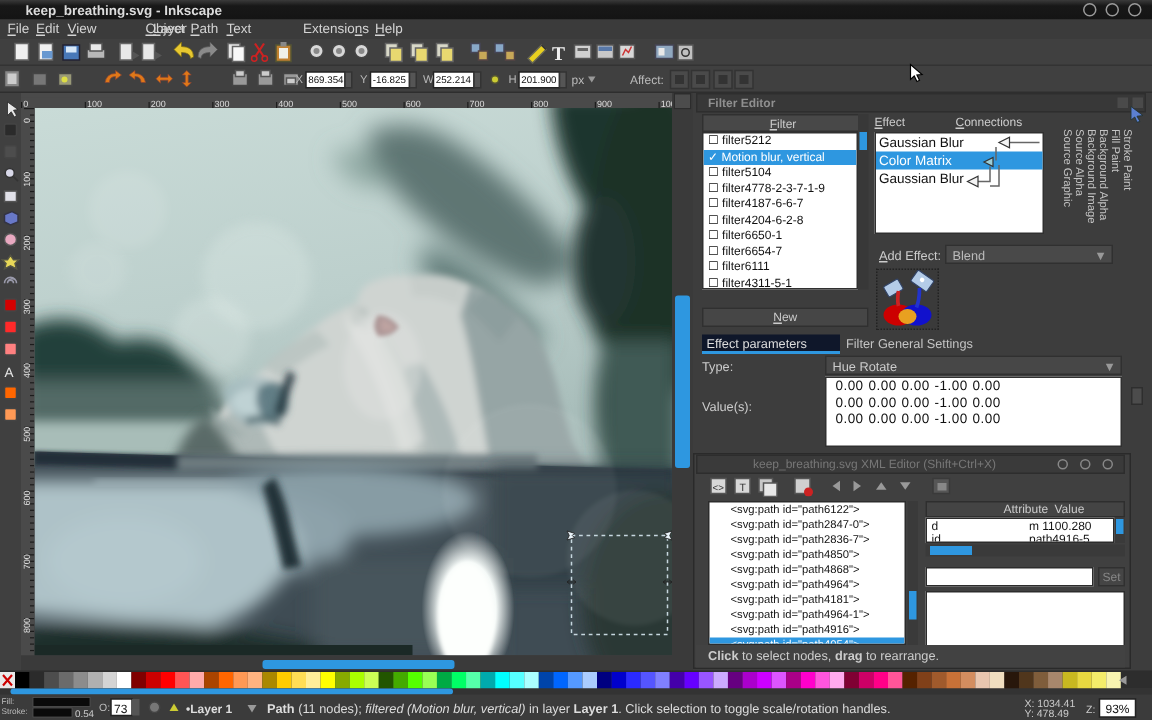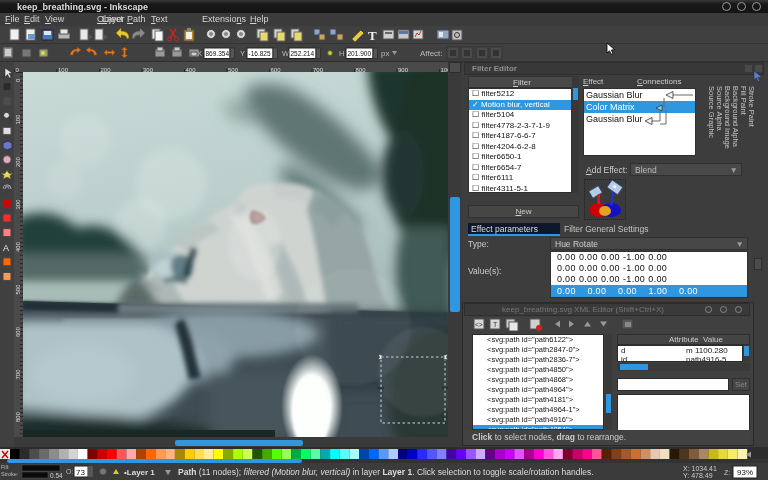--- a/index.html
+++ b/index.html
@@ -595,21 +595,20 @@
  <div class="abs" style="left:102px;top:161px;color:#c4c4c4;font-size:8.5px;line-height:13px;">Filter General Settings</div>
 
  <div class="abs" style="left:6px;top:177px;color:#ccc;font-size:8.5px;">Type:</div>
  <div class="abs" style="left:88px;top:175px;width:198px;height:13px;background:#474747;border:1px solid #303030;color:#ccc;font-size:8.5px;line-height:12px;padding-left:4px;">Hue Rotate<span style="float:right;margin-right:3px;color:#999;">▼</span></div>
 
  <div class="abs" style="left:6px;top:204px;color:#ccc;font-size:8.5px;">Value(s):</div>
  <div class="abs wht" style="left:88px;top:189px;width:198px;height:47px;border:1px solid #303030;color:#111;font-size:9px;">
   <div style="height:11px;line-height:11px;padding-left:6px;letter-spacing:0.3px;word-spacing:0.5px;">0.00 0.00 0.00 -1.00 0.00</div>
   <div style="height:11px;line-height:11px;padding-left:6px;letter-spacing:0.3px;word-spacing:0.5px;">0.00 0.00 0.00 -1.00 0.00</div>
   <div style="height:11px;line-height:11px;padding-left:6px;letter-spacing:0.3px;word-spacing:0.5px;">0.00 0.00 0.00 -1.00 0.00</div>
-  <div style="height:12px;line-height:12px;padding-left:6px;letter-spacing:0.3px;word-spacing:9px;background:#2e97e0;color:#fff;">0.00 0.00 0.00 1.00 0.00</div>
  </div>
  <div class="abs" style="left:292px;top:196px;width:8px;height:12px;background:#4c4c4c;border:1px solid #2e2e2e;"></div>
 </div>
 
 <div class="abs" style="left:462px;top:302px;width:292px;height:144px;background:#404040;border:1px solid #2a2a2a;"></div>
 <div id="xmlpanel" class="abs" style="left:462px;top:302px;width:292px;height:144px;font-size:8px;">
 
  <div class="abs" style="left:2px;top:1px;width:286px;height:13px;background:#3a3a3a;border:1px solid #2d2d2d;"></div>
  <div class="abs" style="left:40px;top:3px;color:#777;font-size:8px;">keep_breathing.svg XML Editor (Shift+Ctrl+X)</div>
  <div class="abs" style="left:243px;top:4px;width:7px;height:7px;border:1px solid #888;border-radius:50%;"></div>

